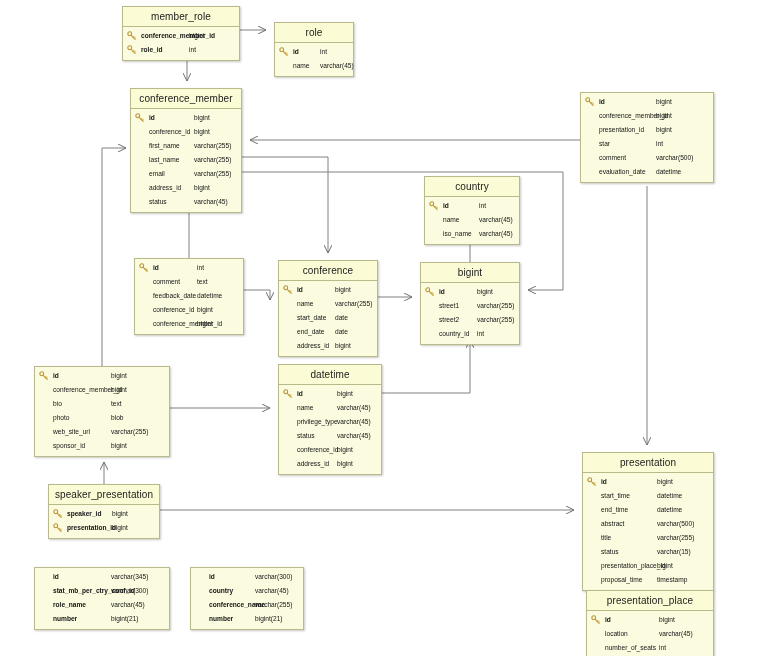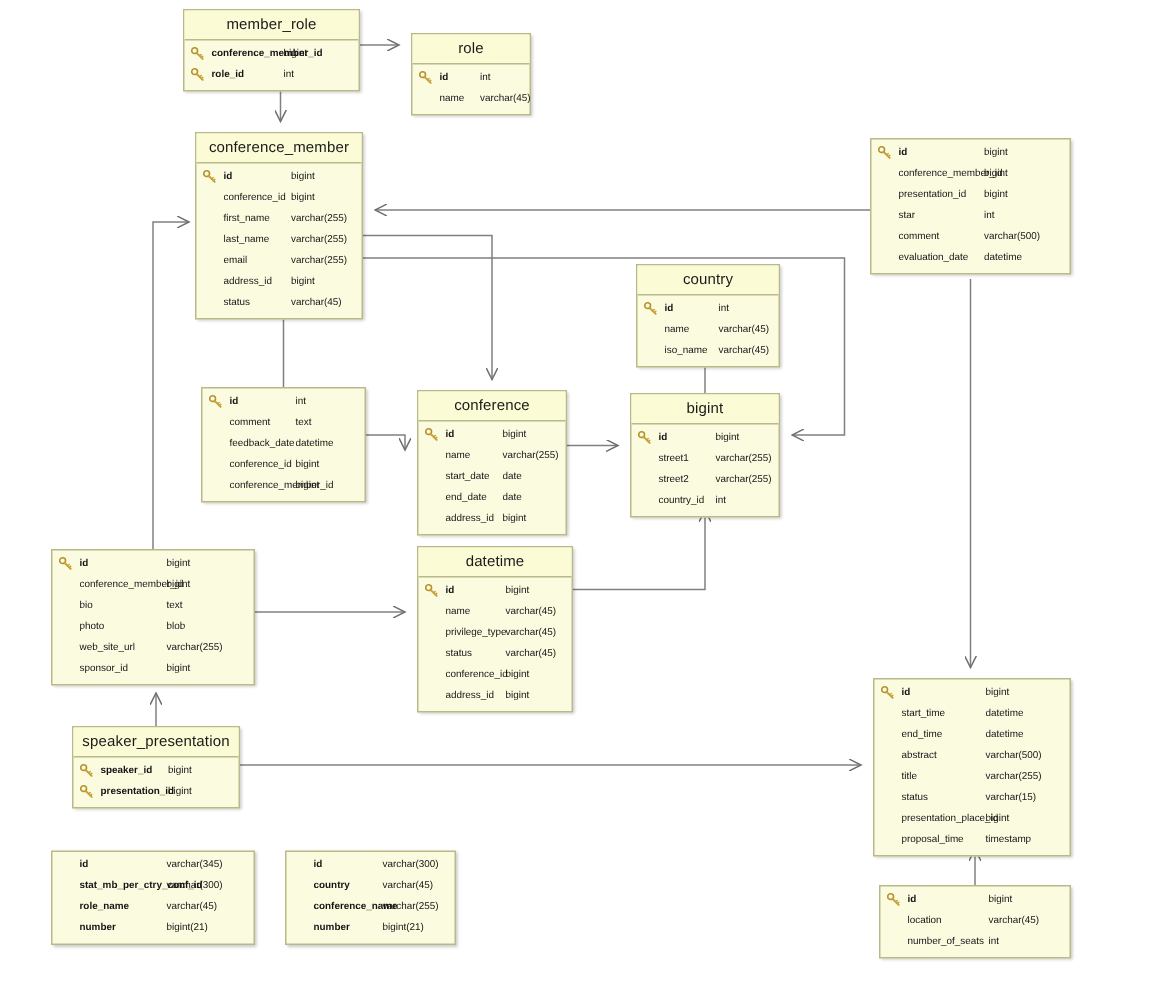--- a/index.html
+++ b/index.html
@@ -404,20 +404,21 @@
             <span class="ctype" style="left: 58px;">bigint</span>
           </div>
           <div class="row">
             <span class="keycell"></span>
             <span class="cname" style="left: 18px;">address_id</span>
             <span class="ctype" style="left: 58px;">bigint</span>
           </div>
         </div>
       </div>
       <div class="table" style="left: 582px; top: 452px; width: 132px;">
+        <div class="thead">presentation</div>
         <div class="tbody">
           <div class="row pk">
             <span class="keycell">
               <svg class="keyglyph" viewBox="0 0 16 16" xmlns="http://www.w3.org/2000/svg">
                 <circle cx="4.4" cy="4.4" r="3.1" fill="none" stroke="#b8912f" stroke-width="1.7"></circle>
                 <path d="M6.4 6.6 L13 13.2" stroke="#c8a13a" stroke-width="2.1" stroke-linecap="round"></path>
                 <path d="M9.8 10.2 L11.4 8.6" stroke="#c8a13a" stroke-width="1.6" stroke-linecap="round"></path>
                 <path d="M11.6 12 L13.1 10.5" stroke="#c8a13a" stroke-width="1.6" stroke-linecap="round"></path>
               </svg>
             </span>
@@ -484,20 +485,21 @@
                 <path d="M9.8 10.2 L11.4 8.6" stroke="#c8a13a" stroke-width="1.6" stroke-linecap="round"></path>
                 <path d="M11.6 12 L13.1 10.5" stroke="#c8a13a" stroke-width="1.6" stroke-linecap="round"></path>
               </svg>
             </span>
             <span class="cname" style="left: 18px;">presentation_id</span>
             <span class="ctype" style="left: 63px;">bigint</span>
           </div>
         </div>
       </div>
       <div class="table" style="left: 586px; top: 590px; width: 128px;">
+        <div class="thead">presentation_place</div>
         <div class="tbody">
           <div class="row pk">
             <span class="keycell">
               <svg class="keyglyph" viewBox="0 0 16 16" xmlns="http://www.w3.org/2000/svg">
                 <circle cx="4.4" cy="4.4" r="3.1" fill="none" stroke="#b8912f" stroke-width="1.7"></circle>
                 <path d="M6.4 6.6 L13 13.2" stroke="#c8a13a" stroke-width="2.1" stroke-linecap="round"></path>
                 <path d="M9.8 10.2 L11.4 8.6" stroke="#c8a13a" stroke-width="1.6" stroke-linecap="round"></path>
                 <path d="M11.6 12 L13.1 10.5" stroke="#c8a13a" stroke-width="1.6" stroke-linecap="round"></path>
               </svg>
             </span>

